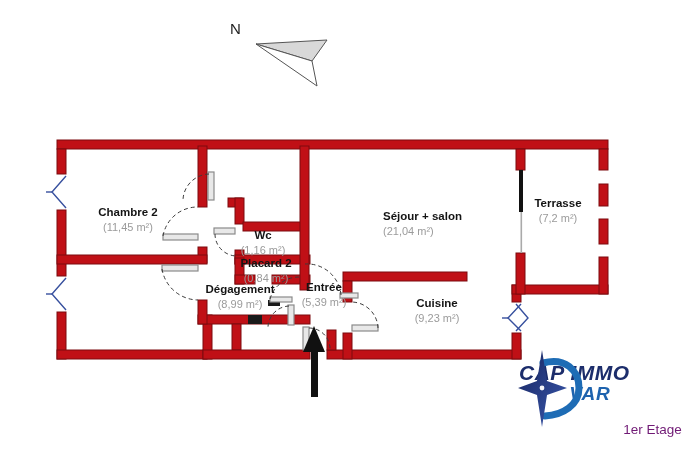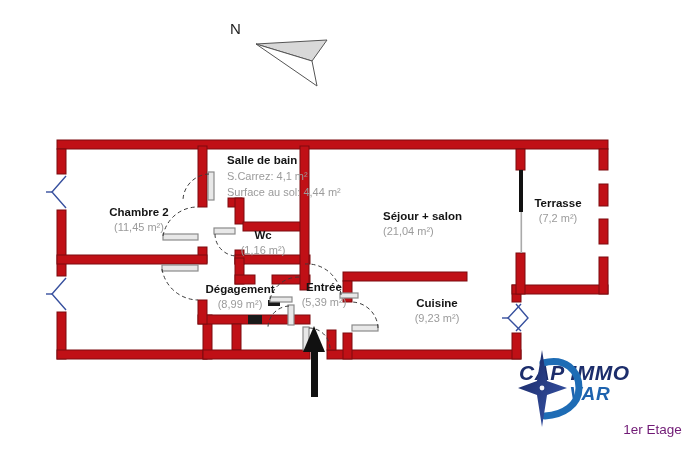--- a/index.html
+++ b/index.html
@@ -115,36 +115,35 @@
     </g>
 
     <g fill="#111">
       <polygon points="314,326 303,352 325,352"></polygon>
       <rect x="311" y="350" width="7" height="47"></rect>
     </g>
   </svg>
 
   <div class="compass-n">N</div>
 
-  <div class="room-label" style="left:139px;top:205px">
+  <div class="room-label" style="left:128px;top:205px">
     <div class="room-name">Chambre 2</div>
     <div class="room-area">(11,45 m²)</div>
   </div>
 
-  <div class="room-label left-align" style="left:227px;top:153px">
-    <div class="room-name">Salle de bain</div>
-    <div class="room-sub">S.Carrez: 4,1 m²</div>
-    <div class="room-sub">Surface au sol: 4,44 m²</div>
-  </div>
 
   <div class="room-label" style="left:263px;top:228px">
     <div class="room-name">Wc</div>
     <div class="room-area">(1,16 m²)</div>
   </div>
 
+  <div class="room-label" style="left:266px;top:256px">
+    <div class="room-name">Placard 2</div>
+    <div class="room-area">(0,84 m²)</div>
+  </div>
 
   <div class="room-label" style="left:240px;top:282px">
     <div class="room-name">Dégagement</div>
     <div class="room-area">(8,99 m²)</div>
   </div>
 
 
 
   <div class="room-label" style="left:324px;top:280px">
     <div class="room-name">Entrée</div>

